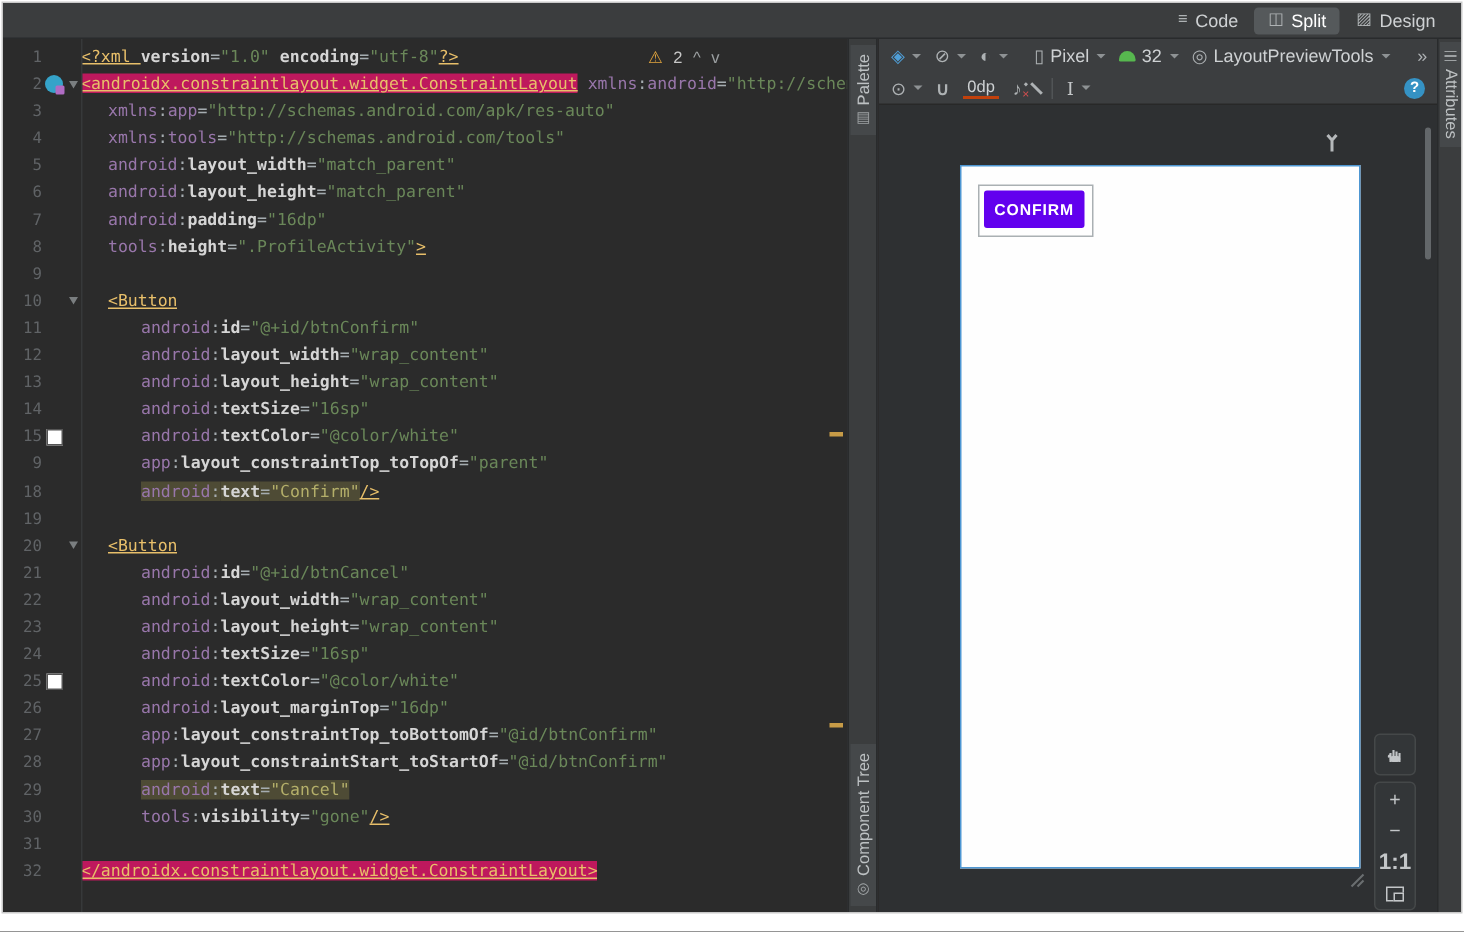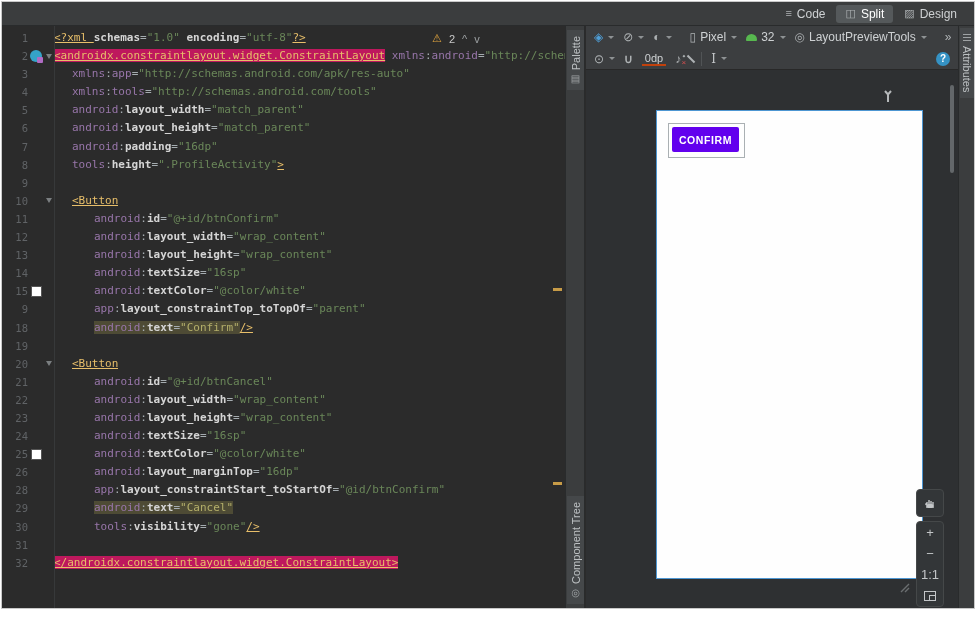--- a/index.html
+++ b/index.html
@@ -83,35 +83,35 @@
   .note-x::after{content:"×";position:absolute;right:-5px;bottom:-2px;color:#d64f4f;font-size:8px;}
   .wand{width:2px;height:10px;background:#aeb2b4;transform:rotate(-45deg);position:relative;}
   .wand::after{content:"";position:absolute;left:-3px;top:-3px;width:2px;height:2px;background:#aeb2b4;}
   .ibeam{font-family:"DejaVu Serif",serif;font-size:12px;color:#c3c6c8;}
   .help-circle{width:14px;height:14px;border-radius:50%;background:#3592c4;color:#fff;
                font-size:10px;font-weight:bold;display:flex;align-items:center;justify-content:center;}
 
   
   .surface{position:absolute;left:0;top:45px;width:372px;height:537px;}
   .canvas{position:absolute;left:54px;top:39px;width:267px;height:469px;background:#fefefe;
-          border:1px solid #4d96d2;box-sizing:border-box;margin-left:16px;}
+          border:1px solid #4d96d2;box-sizing:border-box;}
   .wrench{position:absolute;left:296px;top:18px;}
   .sel-outline{position:absolute;left:11px;top:12px;width:75px;height:33px;border:1px solid #aab0b3;}
   .confirm-btn{position:absolute;left:15px;top:16px;width:67px;height:25px;border:none;border-radius:2px;
                color:#ffffff;font-size:10.5px;font-weight:bold;letter-spacing:.6px;
                display:flex;align-items:center;justify-content:center;
                font-family:"Liberation Sans",sans-serif;cursor:default;}
   .dscroll{position:absolute;left:364px;top:14px;width:4px;height:88px;background:#63676a;border-radius:2px;}
   .hand-box{position:absolute;left:330px;top:418px;width:26px;height:26px;background:#333638;
             border:1px solid #454849;border-radius:4px;display:flex;align-items:center;justify-content:center;}
   .zoom-dock{position:absolute;left:330px;top:450px;width:26px;background:#333638;border:1px solid #454849;
              border-radius:4px;display:flex;flex-direction:column;align-items:center;}
   .zoom-dock .zi{height:21px;display:flex;align-items:center;justify-content:center;width:100%;
                  color:#c3c6c8;font-size:13px;background:none;border:none;cursor:default;}
-  .zoom-dock .zi.small{font-size:13px;font-weight:normal;}
+  .zoom-dock .zi.small{font-size:15px;font-weight:bold;}
   .fit-icon{width:10px;height:8px;border:1px solid #c3c6c8;position:relative;}
   .fit-icon::after{content:"";position:absolute;right:-1px;bottom:-1px;width:5px;height:4px;
                    background:#333638;border:1px solid #c3c6c8;}
   .resize-handle{position:absolute;left:312px;top:508px;}
 </style>
 </head>
 <body>
 
 <div id="win">
 
@@ -132,21 +132,21 @@
       </div>
   </div>
 
   <div class="editor">
     <div class="gutter-sep"></div>
     <div id="lines">
         <div class="code-line">
           <span class="ln">1</span>
           <span class="mk"></span>
           <span class="fold"></span>
-          <span class="code" style="padding-left: 0px;"><span class="tok-t">&lt;?xml </span><span class="tok-a">schemas</span><span class="tok-p">=</span><span class="tok-v">"1.0"</span><span class="tok-p"> </span><span class="tok-a">encoding</span><span class="tok-p">=</span><span class="tok-v">"utf-8"</span><span class="tok-t">?&gt;</span></span>
+          <span class="code" style="padding-left: 0px;"><span class="tok-t">&lt;?xml </span><span class="tok-a">version</span><span class="tok-p">=</span><span class="tok-v">"1.0"</span><span class="tok-p"> </span><span class="tok-a">encoding</span><span class="tok-p">=</span><span class="tok-v">"utf-8"</span><span class="tok-t">?&gt;</span></span>
         </div>
         <div class="code-line">
           <span class="ln">2</span>
           <span class="mk">
             <span class="class-icon"></span>
           </span>
           <span class="fold">
             <span class="fold-arrow"></span>
           </span>
           <span class="code" style="padding-left: 0px;"><span class="tok-t bg-T">&lt;androidx.constraintlayout.widget.ConstraintLayout</span><span class="tok-p"> </span><span class="tok-n">xmlns</span><span class="tok-p">:</span><span class="tok-n">android</span><span class="tok-p">=</span><span class="tok-v">"http://schem</span></span>
@@ -289,20 +289,26 @@
             <span class="swatch"></span>
           </span>
           <span class="fold"></span>
           <span class="code" style="padding-left: 40px;"><span class="tok-n">android</span><span class="tok-p">:</span><span class="tok-a">textColor</span><span class="tok-p">=</span><span class="tok-v">"@color/white"</span></span>
         </div>
         <div class="code-line">
           <span class="ln">26</span>
           <span class="mk"></span>
           <span class="fold"></span>
           <span class="code" style="padding-left: 40px;"><span class="tok-n">android</span><span class="tok-p">:</span><span class="tok-a">layout_marginTop</span><span class="tok-p">=</span><span class="tok-v">"16dp"</span></span>
+        </div>
+        <div class="code-line">
+          <span class="ln">27</span>
+          <span class="mk"></span>
+          <span class="fold"></span>
+          <span class="code" style="padding-left: 40px;"><span class="tok-n">app</span><span class="tok-p">:</span><span class="tok-a">layout_constraintTop_toBottomOf</span><span class="tok-p">=</span><span class="tok-v">"@id/btnConfirm"</span></span>
         </div>
         <div class="code-line">
           <span class="ln">28</span>
           <span class="mk"></span>
           <span class="fold"></span>
           <span class="code" style="padding-left: 40px;"><span class="tok-n">app</span><span class="tok-p">:</span><span class="tok-a">layout_constraintStart_toStartOf</span><span class="tok-p">=</span><span class="tok-v">"@id/btnConfirm"</span></span>
         </div>
         <div class="code-line">
           <span class="ln">29</span>
           <span class="mk"></span>

